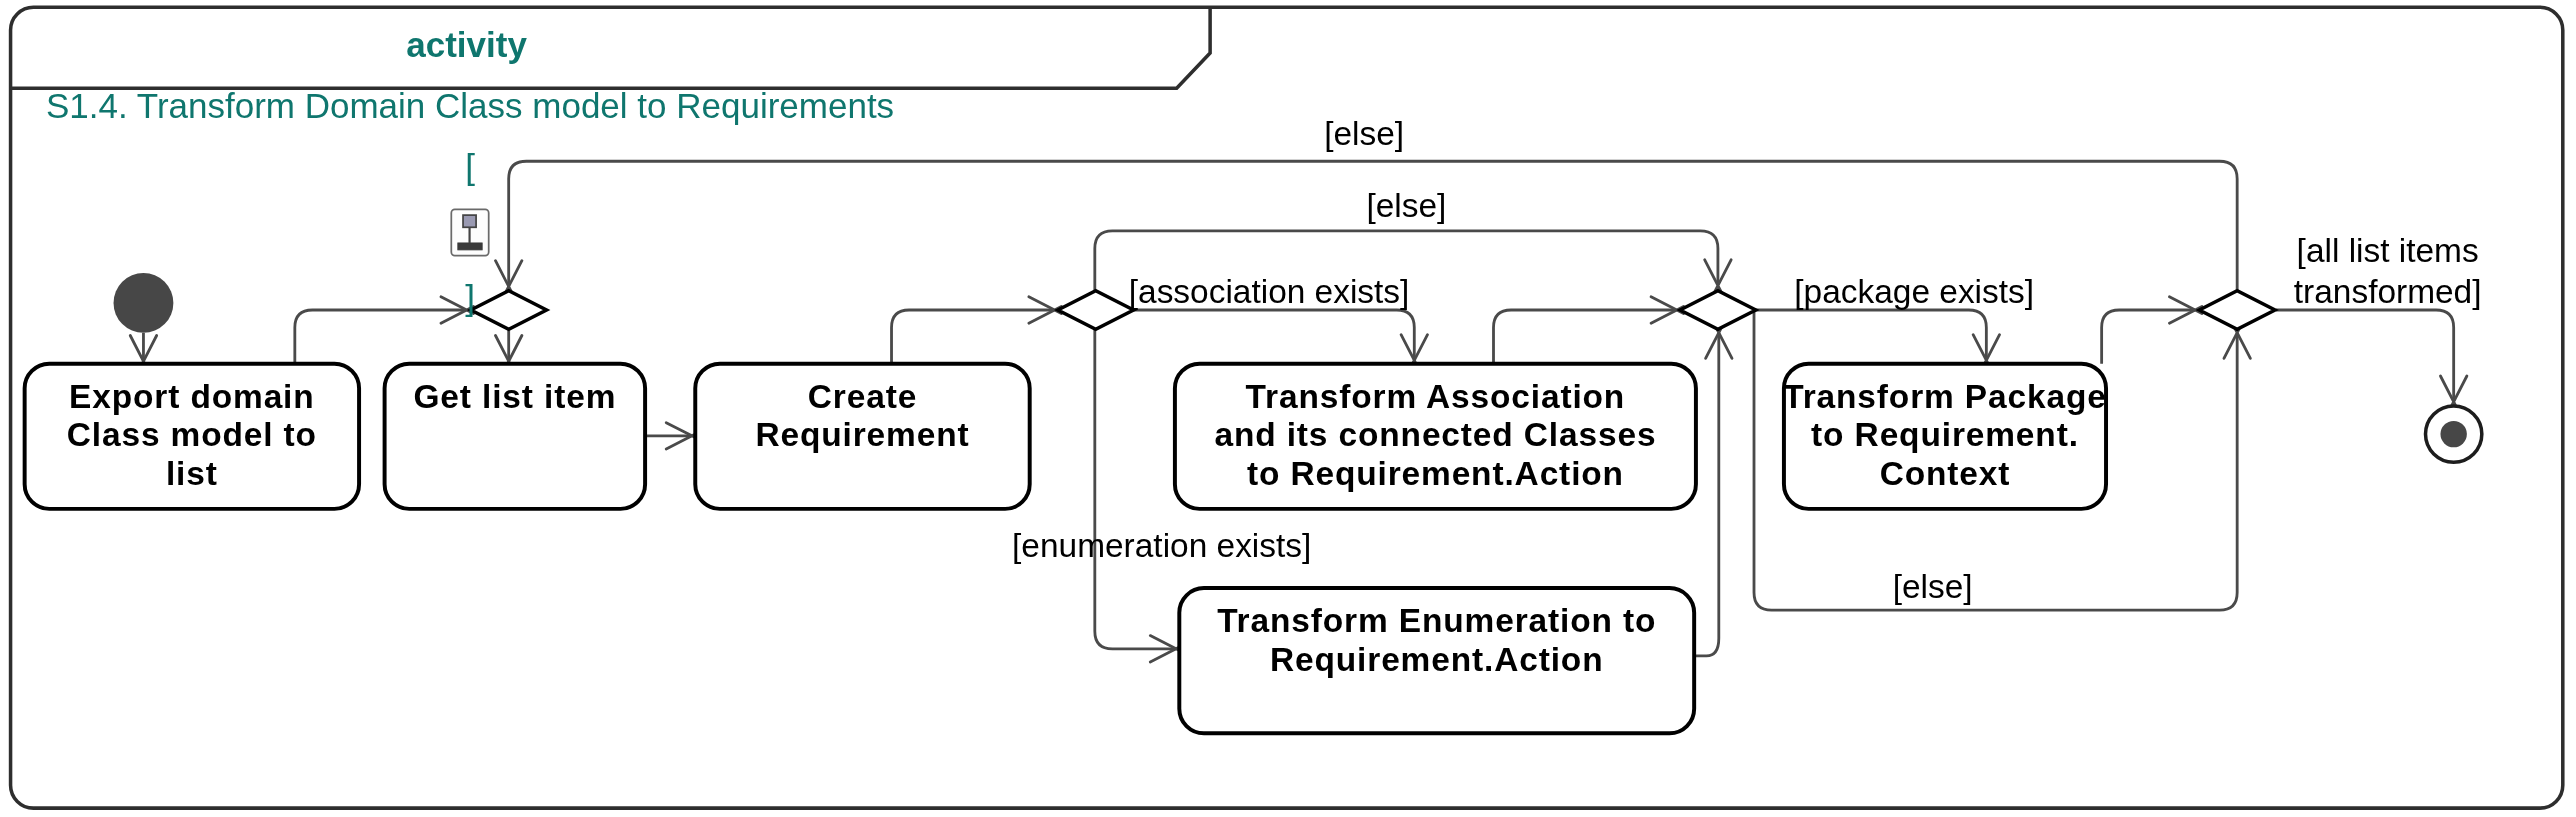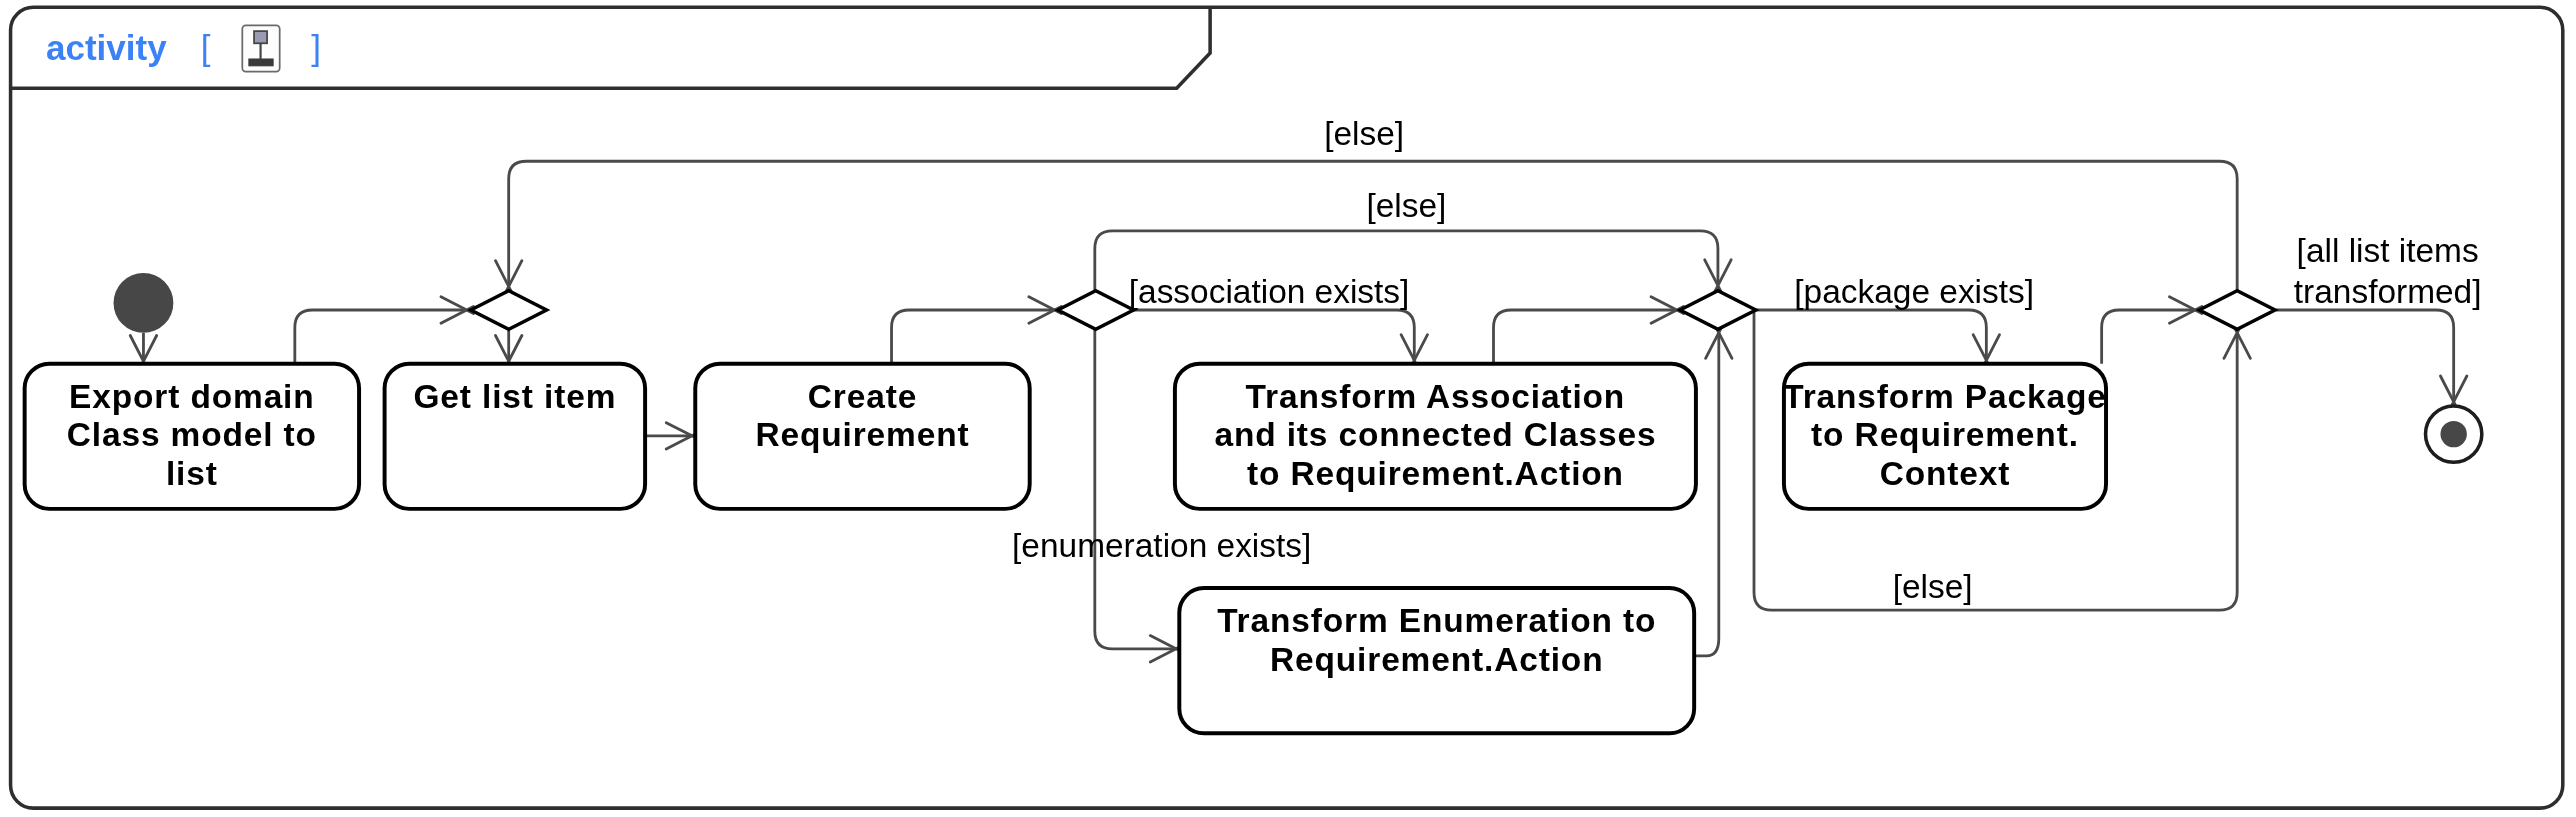--- a/index.html
+++ b/index.html
@@ -1,22 +1,22 @@
 <!DOCTYPE html>
 <html style="font-size:14px"><head>
 <meta charset="utf-8">
 <style>
   html,body{margin:0;padding:0;background:#ffffff;}
   body{width:2576px;height:818px;font-family:"Liberation Sans", sans-serif;}
   .stage{position:relative;width:2576px;height:818px;overflow:hidden;background:#fff;}
   #diagram-svg{position:absolute;left:0;top:0;}
   .title-bar{
     position:absolute;left:46px;top:25px;height:46px;
-    display:flex;align-items:center;gap:27px;
-    font-size:35px;color:#3b82f6;white-space:nowrap;z-index:3;
+    display:flex;align-items:center;gap:21px;
+    font-size:35px;color:#0f766e;white-space:nowrap;z-index:3;flex-direction:column;
   }
   .title-bar .kw{font-weight:bold;margin-right:7px;}
   .diagram-icon{display:inline-block;width:40px;height:49px;margin:0 3.5px;}
   text{font-family:"Liberation Sans", sans-serif;}
   .node-label{font-weight:bold;font-size:38px;letter-spacing:1px;fill:#000;}
   .guard-label{font-size:38px;fill:#000;}
 </style>
 </head>
 <body>
 
@@ -101,20 +101,21 @@
       <text x="2175" y="344" text-anchor="middle" class="guard-label">[package exists]</text>
       <text x="2196" y="679" text-anchor="middle" class="guard-label">[else]</text>
       <text x="2713" y="297" text-anchor="middle" class="guard-label">[all list items</text>
       <text x="2713" y="344" text-anchor="middle" class="guard-label">transformed]</text>
       <text x="1550" y="165" text-anchor="middle" class="guard-label">[else]</text>
       <text x="1598" y="246" text-anchor="middle" class="guard-label">[else]</text>
     </svg>
 
   <div class="title-bar">
     <span class="kw">activity</span>
+    <span>S1.4. Transform Domain Class model to Requirements</span>
     <span>[</span>
     <span class="diagram-icon">
       <svg width="40" height="49" viewBox="0 0 46 56">
         <rect x="1.5" y="1.5" width="43" height="53" rx="4" fill="#fdfdfd" stroke="#6a6a6a" stroke-width="2"></rect>
         <rect x="15" y="8" width="15" height="14" fill="#9a9ab2" stroke="#444" stroke-width="2"></rect>
         <line x1="22.5" y1="22" x2="22.5" y2="40" stroke="#444" stroke-width="2.5"></line>
         <rect x="9" y="40" width="28" height="8" fill="#3a3a3a" stroke="#3a3a3a"></rect>
       </svg>
     </span>
     <span>]</span>

